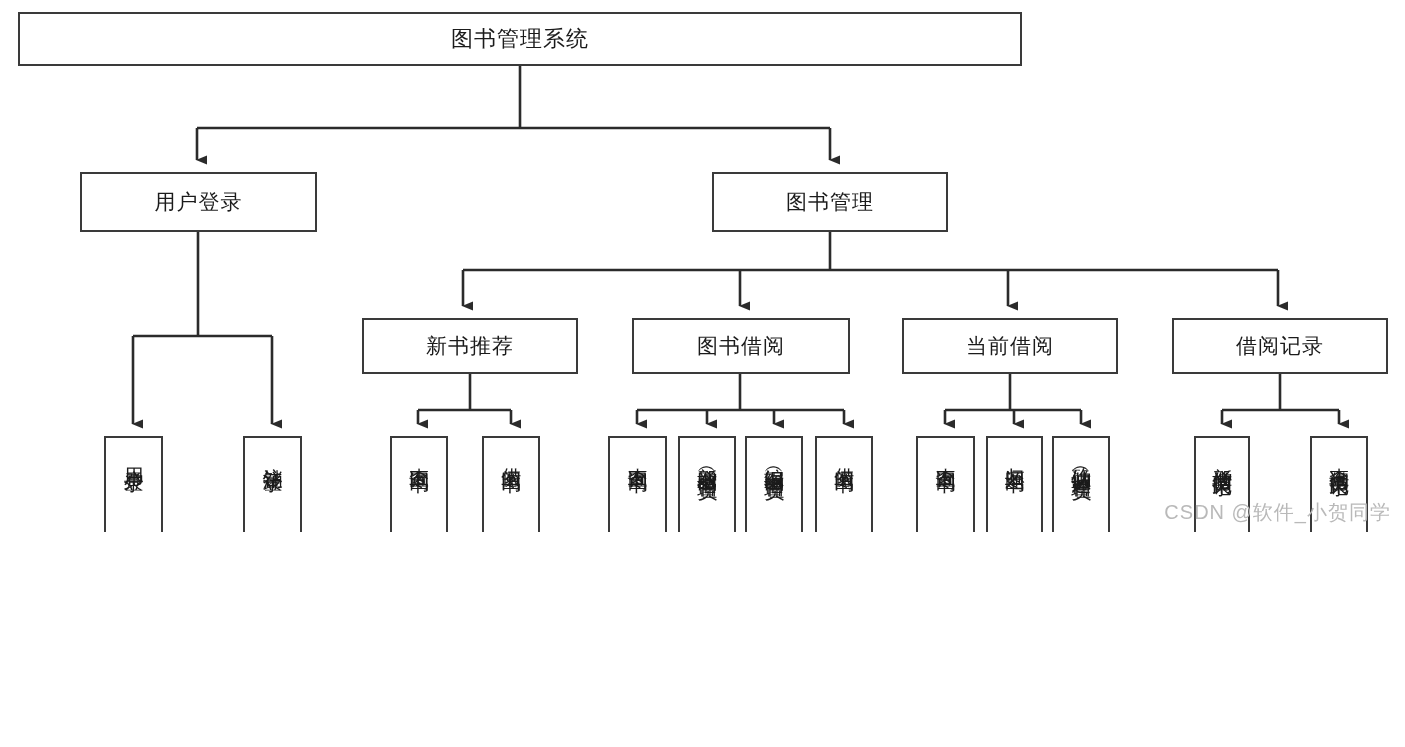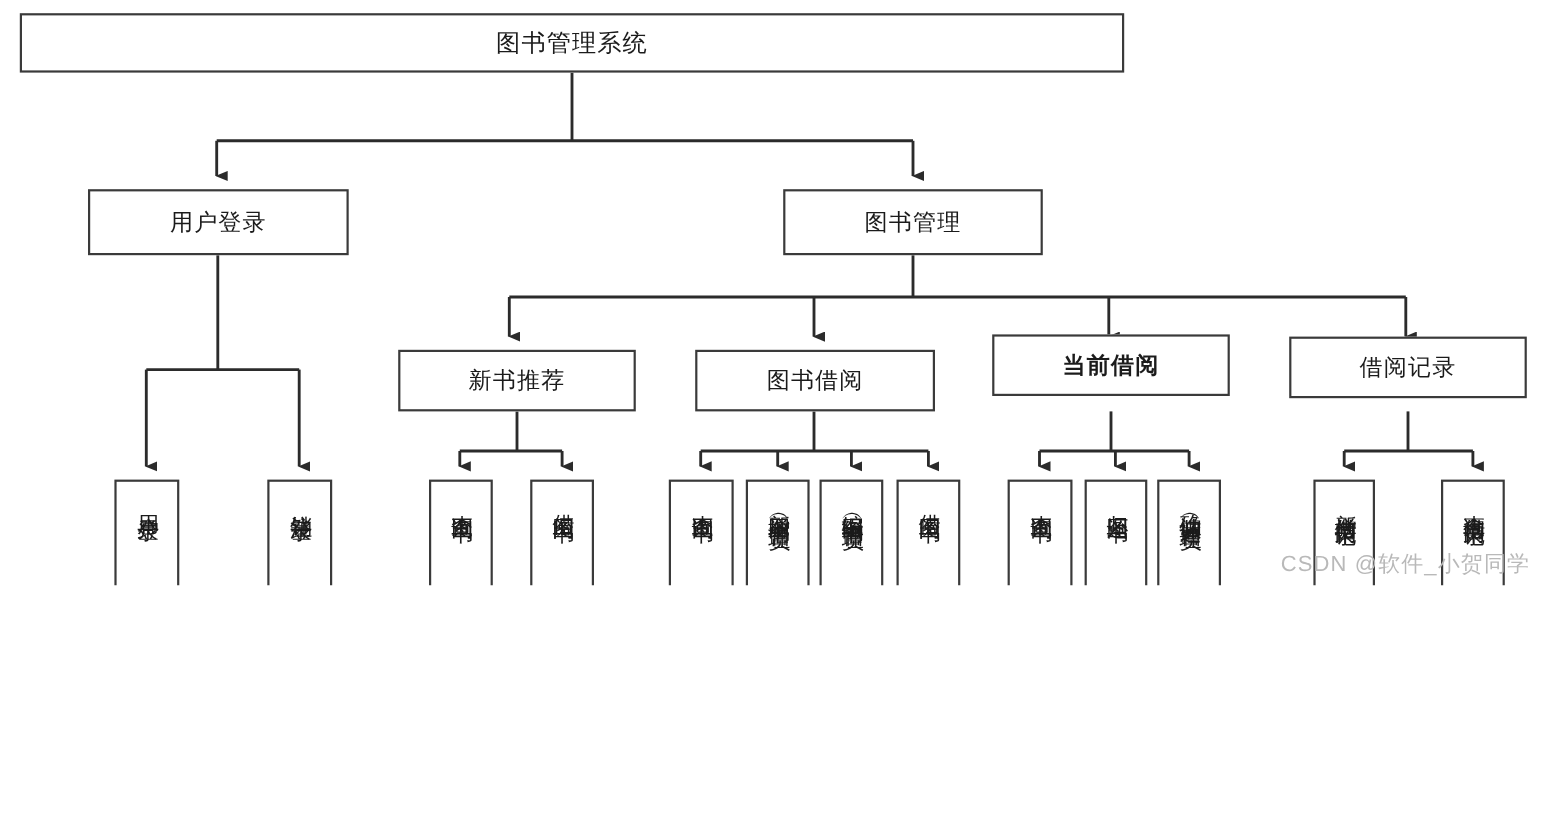--- a/index.html
+++ b/index.html
@@ -78,24 +78,24 @@
   <div class="node h" style="left:362px;top:318px;width:216px;height:56px;">
     <span>新书推荐</span>
   </div>
 
   <div class="node h" style="left:712px;top:172px;width:236px;height:60px;">
     <span>图书管理</span>
   </div>
   <div class="node h" style="left:632px;top:318px;width:218px;height:56px;">
     <span>图书借阅</span>
   </div>
-  <div class="node h" style="left:902px;top:304px;width:216px;height:56px;font-weight:bold;">
+  <div class="node h" style="left:902px;top:318px;width:216px;height:56px;">
     <span>当前借阅</span>
   </div>
-  <div class="node h" style="left:1172px;top:306px;width:216px;height:56px;">
+  <div class="node h" style="left:1172px;top:318px;width:216px;height:56px;">
     <span>借阅记录</span>
   </div>
 
   <div class="node v" style="left:104px;top:436px;width:59px;height:297px;">
     <span class="vtext">用户登录</span>
   </div>
   <div class="node v" style="left:243px;top:436px;width:59px;height:297px;">
     <span class="vtext">注销登录</span>
   </div>
 

